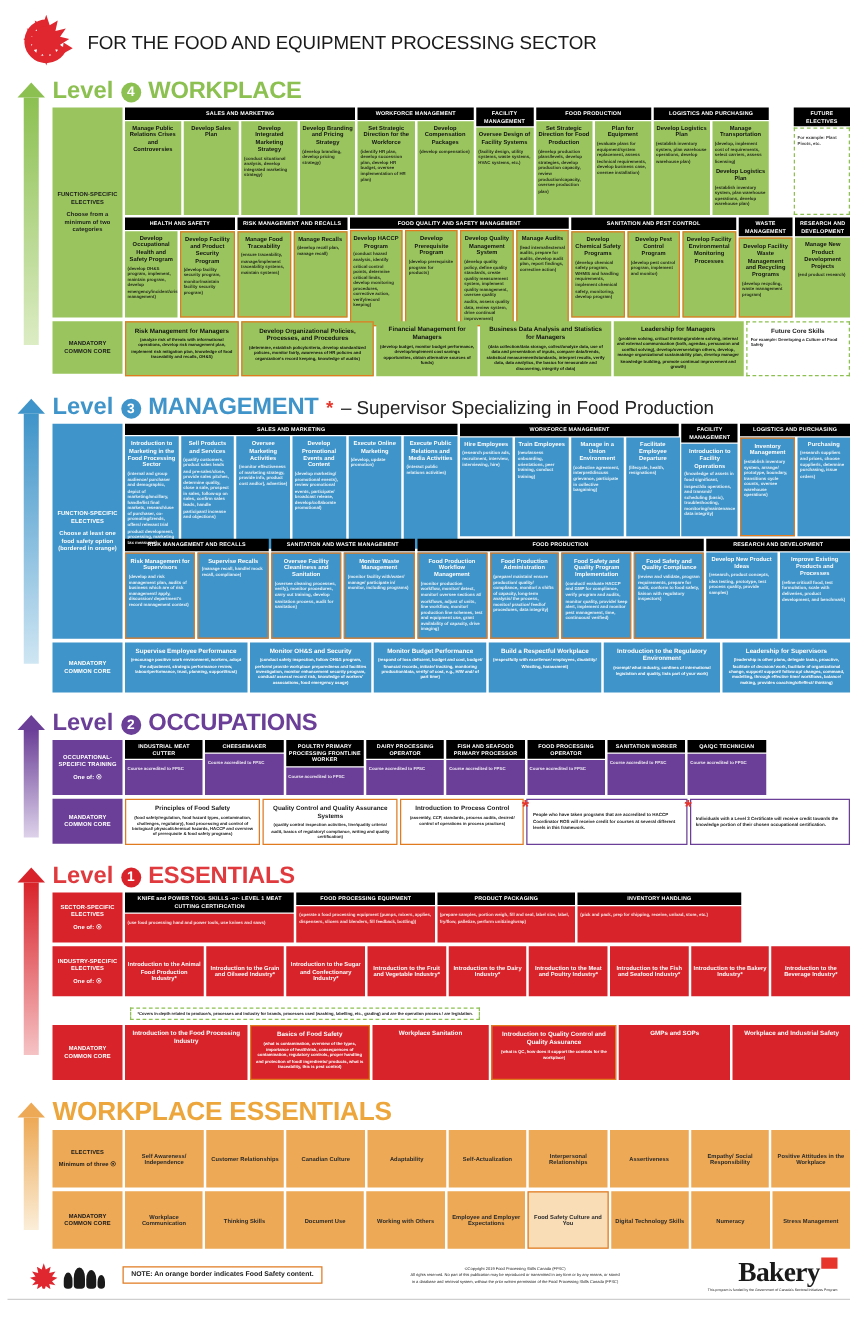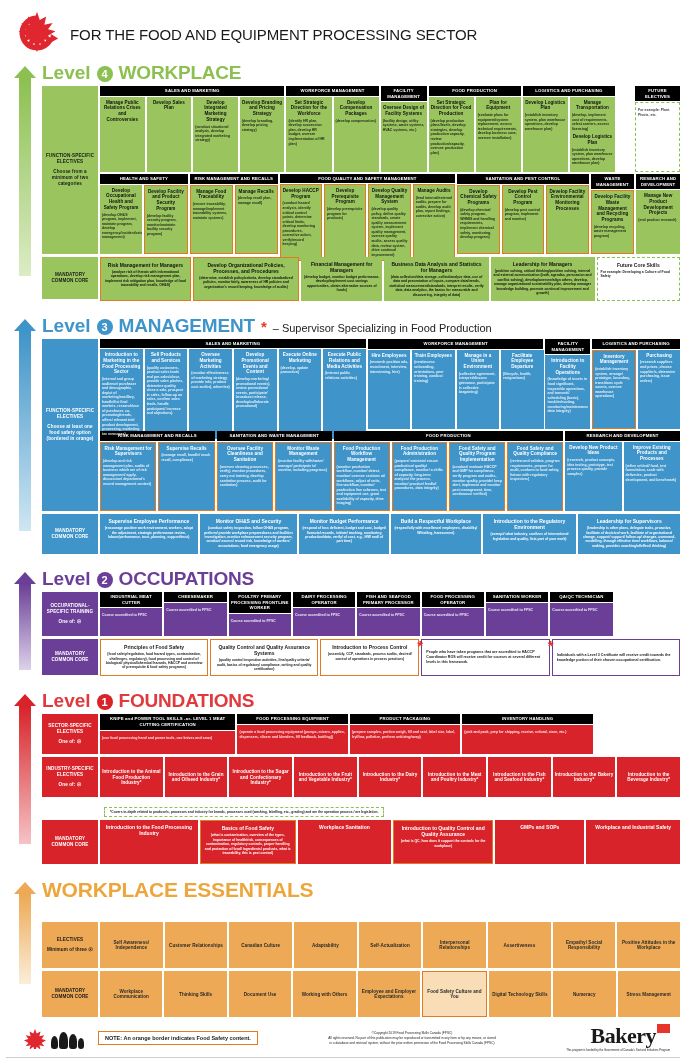--- a/index.html
+++ b/index.html
@@ -22,21 +22,21 @@
 
   
   .lvl-head { display: flex; align-items: baseline; gap: 6px; padding-left: 36px; margin-bottom: 2px; }
   .lvl-word { font-size: 19px; font-weight: bold; }
   .lvl-num {
     display: inline-flex; align-items: center; justify-content: center;
     width: 16px; height: 16px; border-radius: 50%; color: #fff;
     font-size: 11px; font-weight: bold; position: relative; top: -1px;
   }
   .lvl-name { font-size: 19px; font-weight: bold; letter-spacing: -0.2px; }
-  .lvl-tail { font-size: 11px; font-weight: normal; color: #222; text-align: center; }
+  .lvl-tail { font-size: 15px; font-weight: normal; color: #222; text-align: center; }
   .star { color: #e8352b; font-weight: bold; font-size: 15px; }
 
   
   .c-green { color: #8cc051; }
   .c-blue  { color: #3f94c9; }
   .c-purple{ color: #6b3f97; }
   .c-red   { color: #e03a3e; }
   .c-orange{ color: #eda63b; }
 
   
@@ -640,21 +640,21 @@
 
   <div style="position:relative; margin-top:14px;">
     <div class="arrow" style="left:8px; top:4px;">
       <div class="head" style="border-bottom:12px solid #d8232a;"></div>
       <div class="shaft" style="height:138px; background:linear-gradient(#d8232a,#f5c3c5);"></div>
     </div>
 
     <div class="lvl-head">
       <span class="lvl-word c-red">Level</span>
       <span class="lvl-num" style="background:#d8232a;">1</span>
-      <span class="lvl-name c-red">FOUNDATIONS</span>
+      <span class="lvl-name c-red">ESSENTIALS</span>
     </div>
 
     <div class="lvl-body">
       <div class="side-label" style="background:#d8232a; flex:0 0 56px; height:40px;">
         <div>SECTOR-SPECIFIC ELECTIVES</div>
         <div class="sl-sub"><span>One of:</span> <span>⦿</span></div>
       </div>
       <div class="row" style="flex:1; height:40px;">
         <div class="group" style="flex:1.35">
             <div class="group-hdr">KNIFE and POWER TOOL SKILLS -or- LEVEL 1 MEAT CUTTING CERTIFICATION</div>
@@ -756,21 +756,21 @@
       </div>
     </div>
   </div>
 
   <div style="position:relative; margin-top:14px;">
     <div class="arrow" style="left:8px; top:4px;">
       <div class="head" style="border-bottom:12px solid #eda955;"></div>
       <div class="shaft" style="height:90px; background:linear-gradient(#eda955,#fbeed9);"></div>
     </div>
 
-    <div class="lvl-head" style="margin-bottom:20px;">
+    <div class="lvl-head" style="margin-bottom:2px;">
       <span class="lvl-name c-orange" style="font-size:21px;">WORKPLACE ESSENTIALS</span>
     </div>
 
     <div class="lvl-body">
       <div class="side-label dark" style="background:#eda955; flex:0 0 56px; height:46px;">
         <div>ELECTIVES</div>
         <div class="sl-sub"><span>Minimum of three</span> <span>⦿</span></div>
       </div>
       <div class="row" style="flex:1; height:46px;">
         <div class="cell o-cell" style="justify-content:center">

